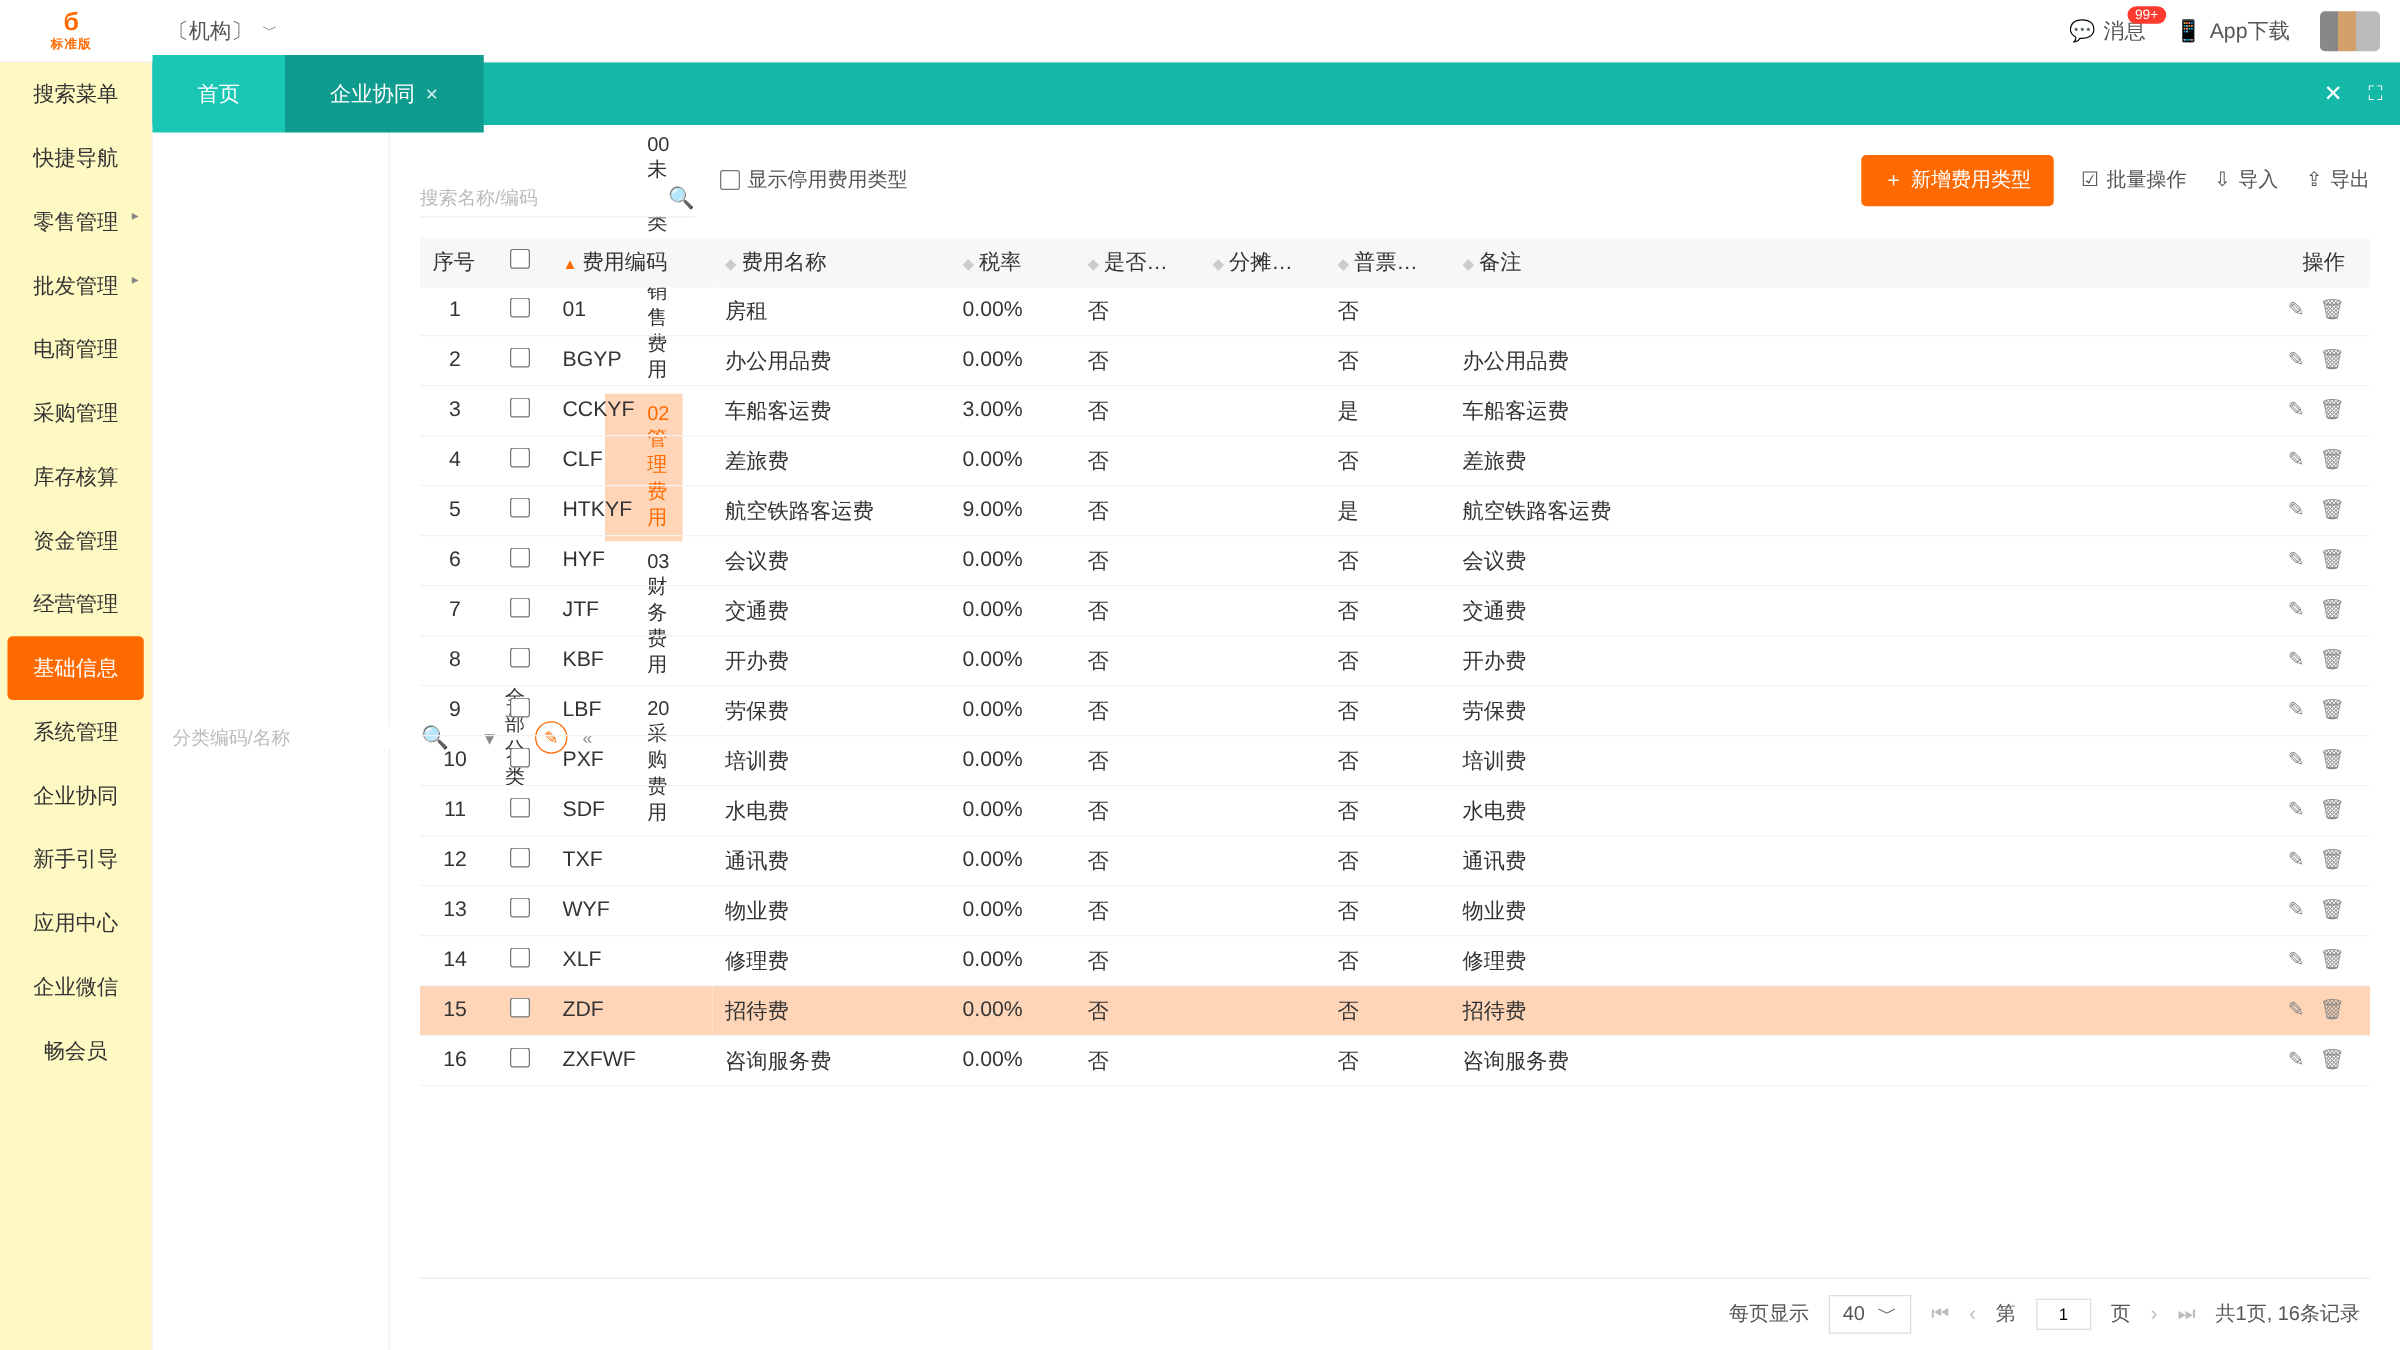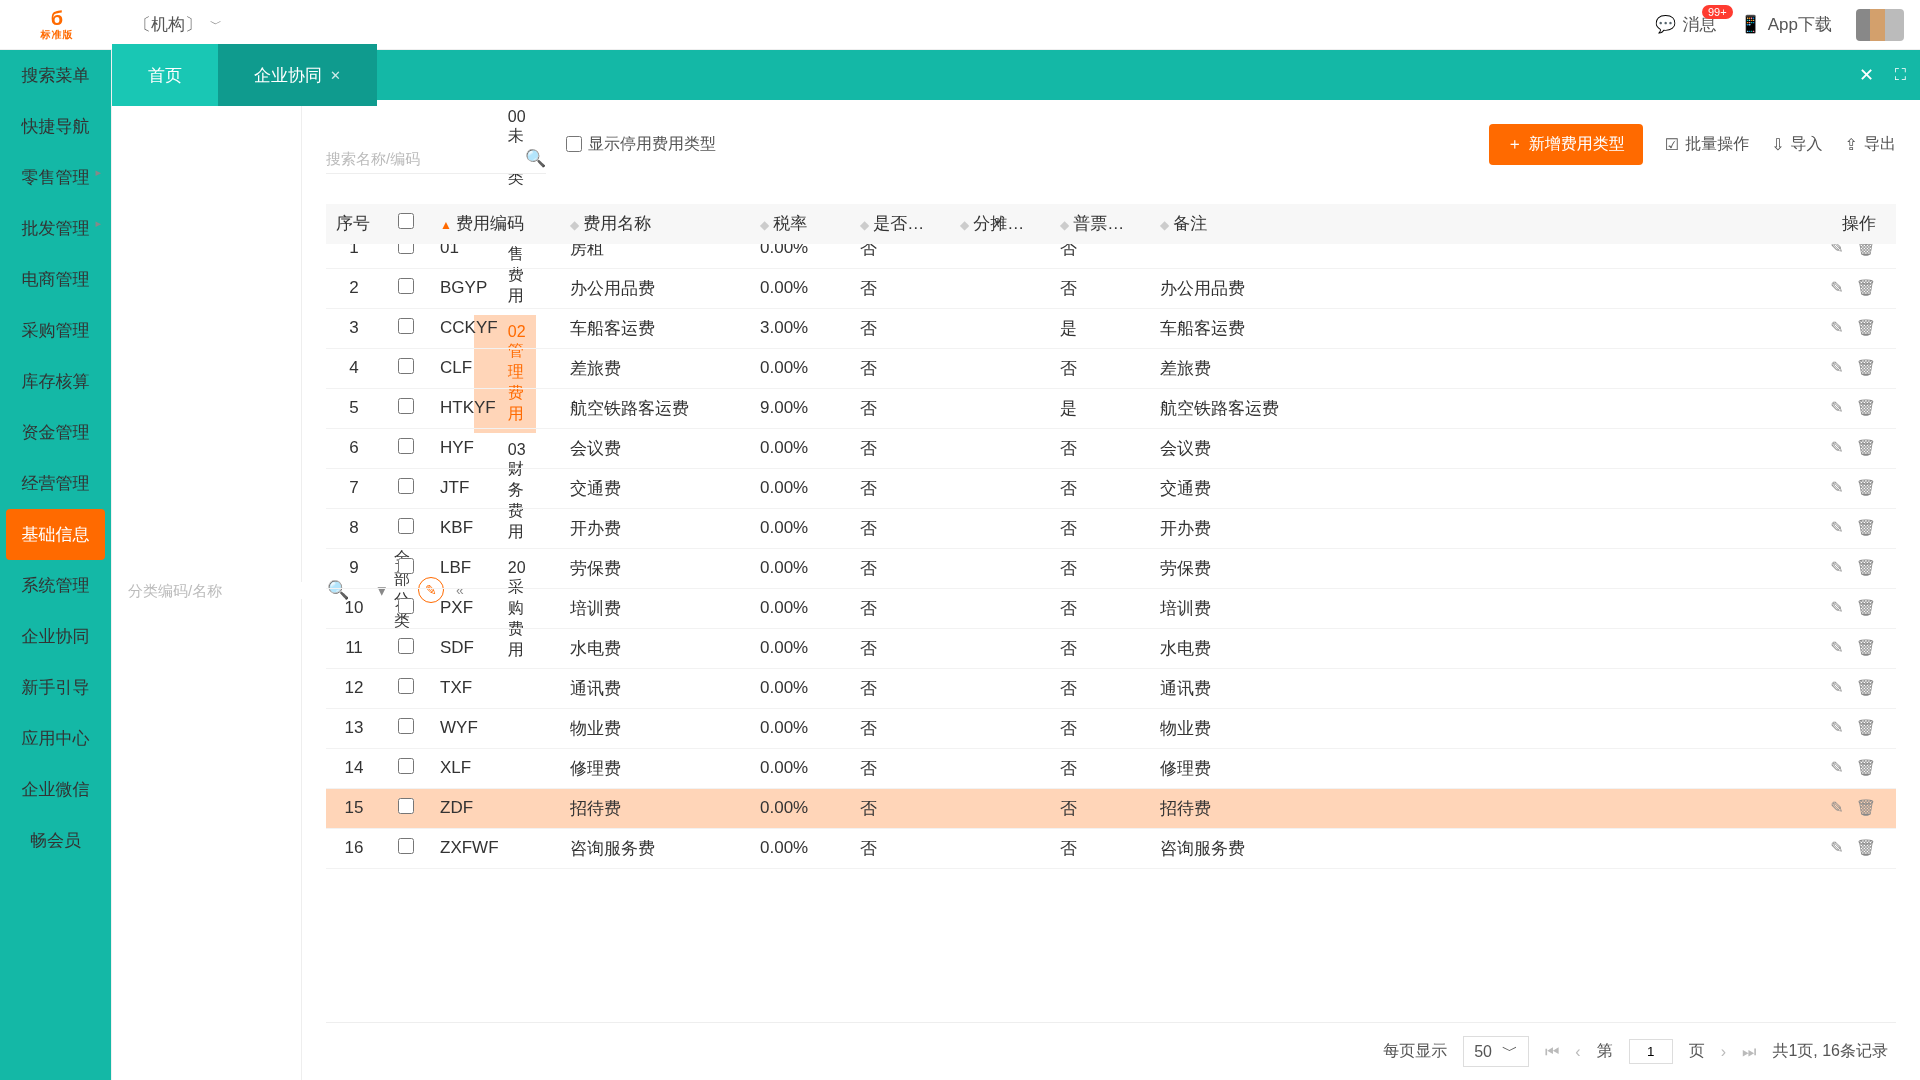--- a/index.html
+++ b/index.html
@@ -12,21 +12,21 @@
 .logo-box .logo-text { color:#ff6a00; font-size:10px; letter-spacing:1px;font-weight:bold;}
 .org-select { margin-left:20px; color:#555; display:flex; align-items:center; gap:8px;}
 .org-select .chev { color:#888; font-size:12px;}
 .top-right { margin-left:auto; display:flex; align-items:center; gap:24px; color:#555; }
 .top-item { display:flex; align-items:center; gap:6px; position:relative; }
 .badge { position:absolute; top:-8px; right:-16px; background:#ff3b30; color:#fff; font-size:11px; padding:1px 6px; border-radius:10px; }
 .avatar { width:48px; height:32px; background:linear-gradient(90deg,#888 30%,#d3a06c 30%,#d3a06c 60%,#bbb 60%); border-radius:4px; }
 
 
 .main { display:flex; height:1030px; }
-.sidebar { width:112px; background:#14b8a6; border-right:1px solid #f0f0f0; display:flex; flex-direction:column;}
+.sidebar { width:122px; background:#fef9c3; border-right:1px solid #f0f0f0; display:flex; flex-direction:column;}
 .side-item { padding:14px 0; text-align:center; color:#333; font-size:17px; cursor:pointer; position:relative;}
 .side-item.has-sub::after { content:"▸"; position:absolute; right:10px; color:#888; font-size:11px;}
 .side-item.active { background:#ff6a00; color:#fff; border-radius:4px; margin:0 6px;}
 .content { flex:1; display:flex; flex-direction:column; }
 
 
 .tabbar { height:50px; background:#14b8a6; display:flex; align-items:center; position:relative;}
 .tab { height:62px; display:flex; align-items:center; padding:0 36px; color:#fff; font-size:17px; gap:8px;}
 .tab.light { background:#19c7b4;}
 .tab.dark { background:#0f9b8e;}
@@ -61,21 +61,21 @@
 .chk-wrap { display:flex; align-items:center; gap:6px; color:#555; font-size:16px;}
 .chk-wrap input { width:16px; height:16px;}
 .toolbar .right { margin-left:auto; display:flex; align-items:center; gap:22px;}
 .btn-primary { background:#ff6a00; color:#fff; border:none; padding:10px 18px; border-radius:4px; font-size:16px; display:flex; align-items:center; gap:6px; cursor:pointer;}
 .link-btn { color:#555; display:flex; align-items:center; gap:6px; font-size:16px; cursor:pointer;}
 
 
 .tbl { flex:1; overflow:auto;}
 table { width:100%; border-collapse:collapse; table-layout:fixed;}
 th, td { text-align:left; padding:0 10px; height:40px; font-size:17px; border-bottom:1px solid #f2f2f2;}
-thead th { background:#f7f7f7; color:#333; font-weight:normal; position:sticky; top:16px;}
+thead th { background:#f7f7f7; color:#333; font-weight:normal; position:sticky; top:2px;}
 th .sort { color:#ccc; font-size:12px; margin-right:4px; display:inline-block; line-height:1;}
 th.sorted .sort { color:#ff6a00;}
 td.num { text-align:center;}
 td.chk, th.chk { text-align:center;}
 td.chk input, th.chk input { width:16px; height:16px;}
 tr.hover td { background:#ffd5b8;}
 th.op-col, td.op-col { text-align:right; padding-right:20px;}
 .op-col .icon { color:#888; margin-left:12px; cursor:pointer; font-size:16px;}
 
 col.c-seq{width:56px} col.c-chk{width:48px} col.c-code{width:130px} col.c-name{width:190px}
@@ -422,21 +422,21 @@
                   <td>咨询服务费</td>
                   <td class="op-col"><span class="icon i">✎</span><span class="icon i">🗑</span></td>
                 </tr>
               </tbody>
           </table>
         </div>
 
         <div class="pager">
           <span>每页显示</span>
           <span class="sel">
-            <span>50</span>
+            <span>40</span>
             <span class="i">﹀</span>
           </span>
           <span class="pg-btn i">⏮</span>
           <span class="pg-btn i">‹</span>
           <span>第</span>
           <input class="pg-input" value="1" style="">
           <span>页</span>
           <span class="pg-btn i">›</span>
           <span class="pg-btn i">⏭</span>
           <span>共1页, 16条记录</span>

